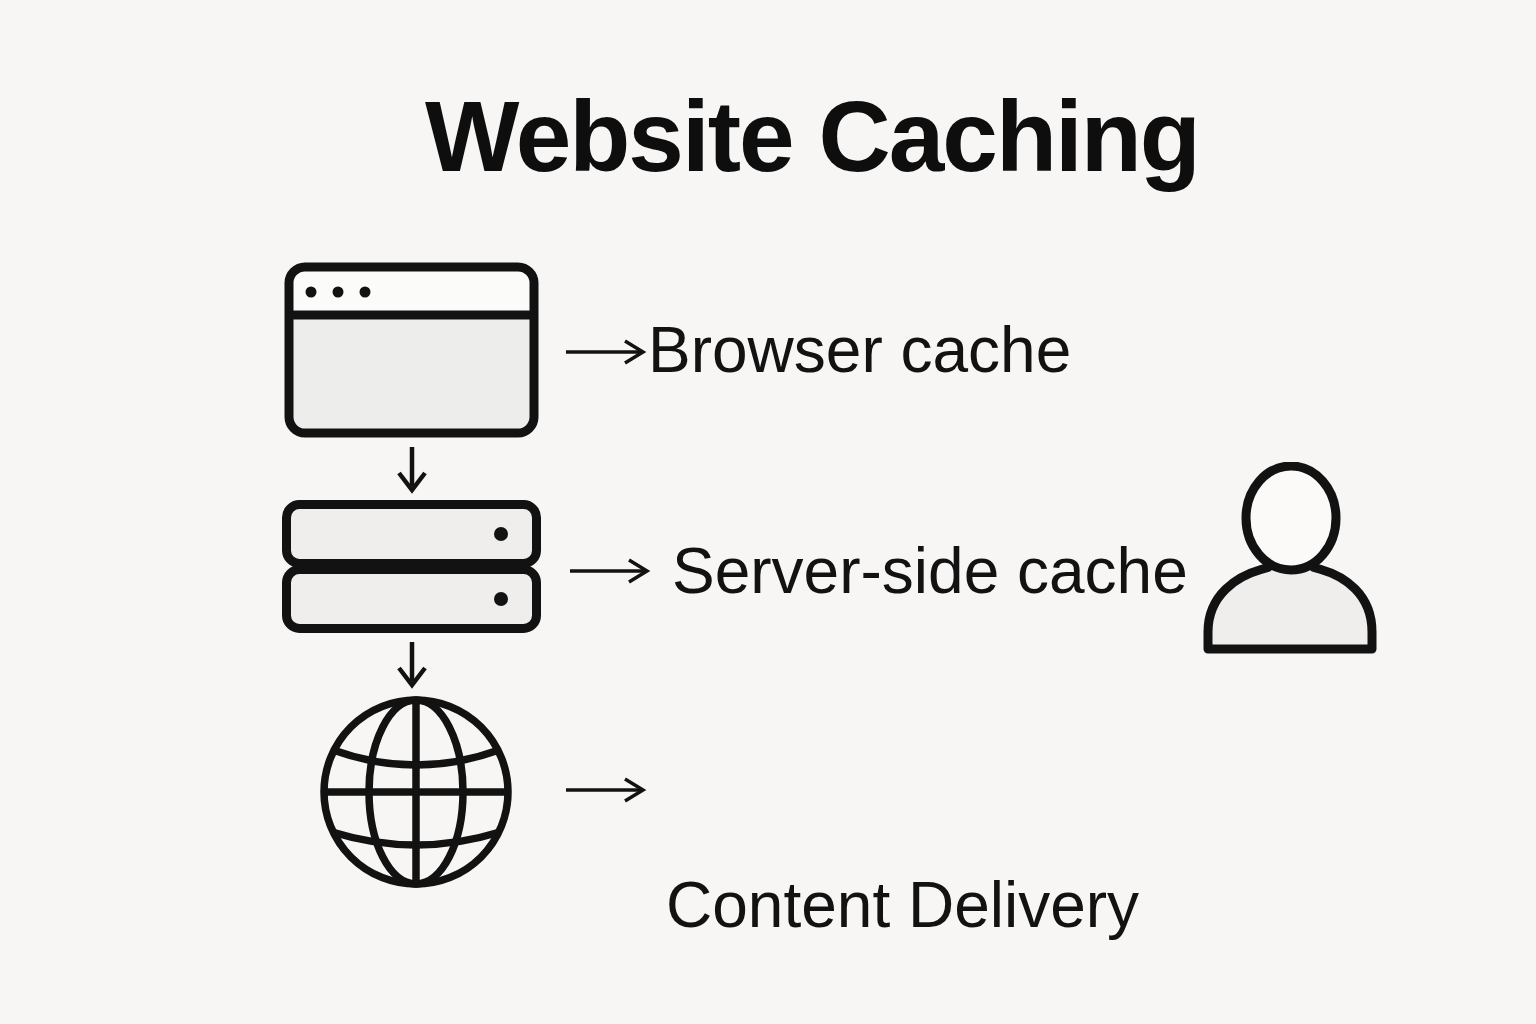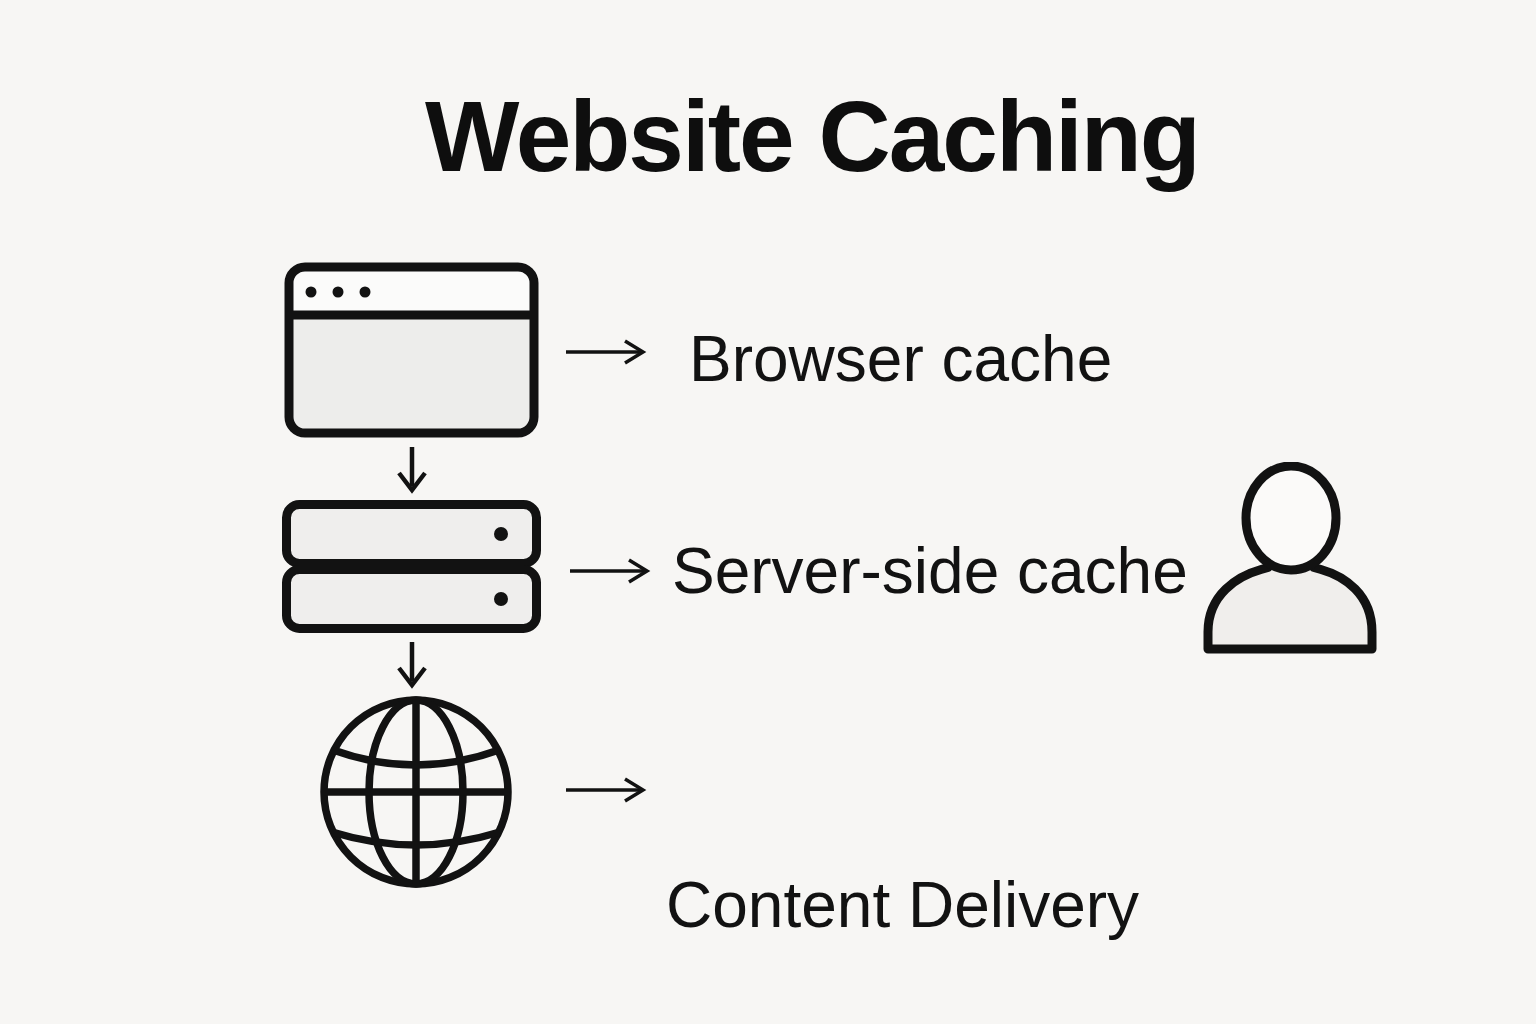--- a/index.html
+++ b/index.html
@@ -27,21 +27,21 @@
     color: #0e0e0e;
     line-height: 1.05;
   }
   .label {
     color: #121212;
     font-size: 64px;
     font-weight: 500;
     line-height: 74px;
     white-space: pre;
   }
-  .label-browser { left: 645px; top: 313px; margin-top: 9px; }
+  .label-browser { left: 604px; top: 313px; }
   .label-server  { left: 628px; top: 534px; }
   .label-cdn     { left: 622px; top: 720px; }
   svg { display: block; }
   .icon-browser { left: 240px;  top: 262px; }
   .icon-server  { left: 238px;  top: 500px; }
   .icon-globe   { left: 272px;  top: 692px; }
   .icon-user    { left: 1158px; top: 462px; }
   .arrow-down-1 { left: 350px;  top: 444px; }
   .arrow-down-2 { left: 350px;  top: 639px; }
   .arrow-right-1 { left: 520px; top: 336px; }

